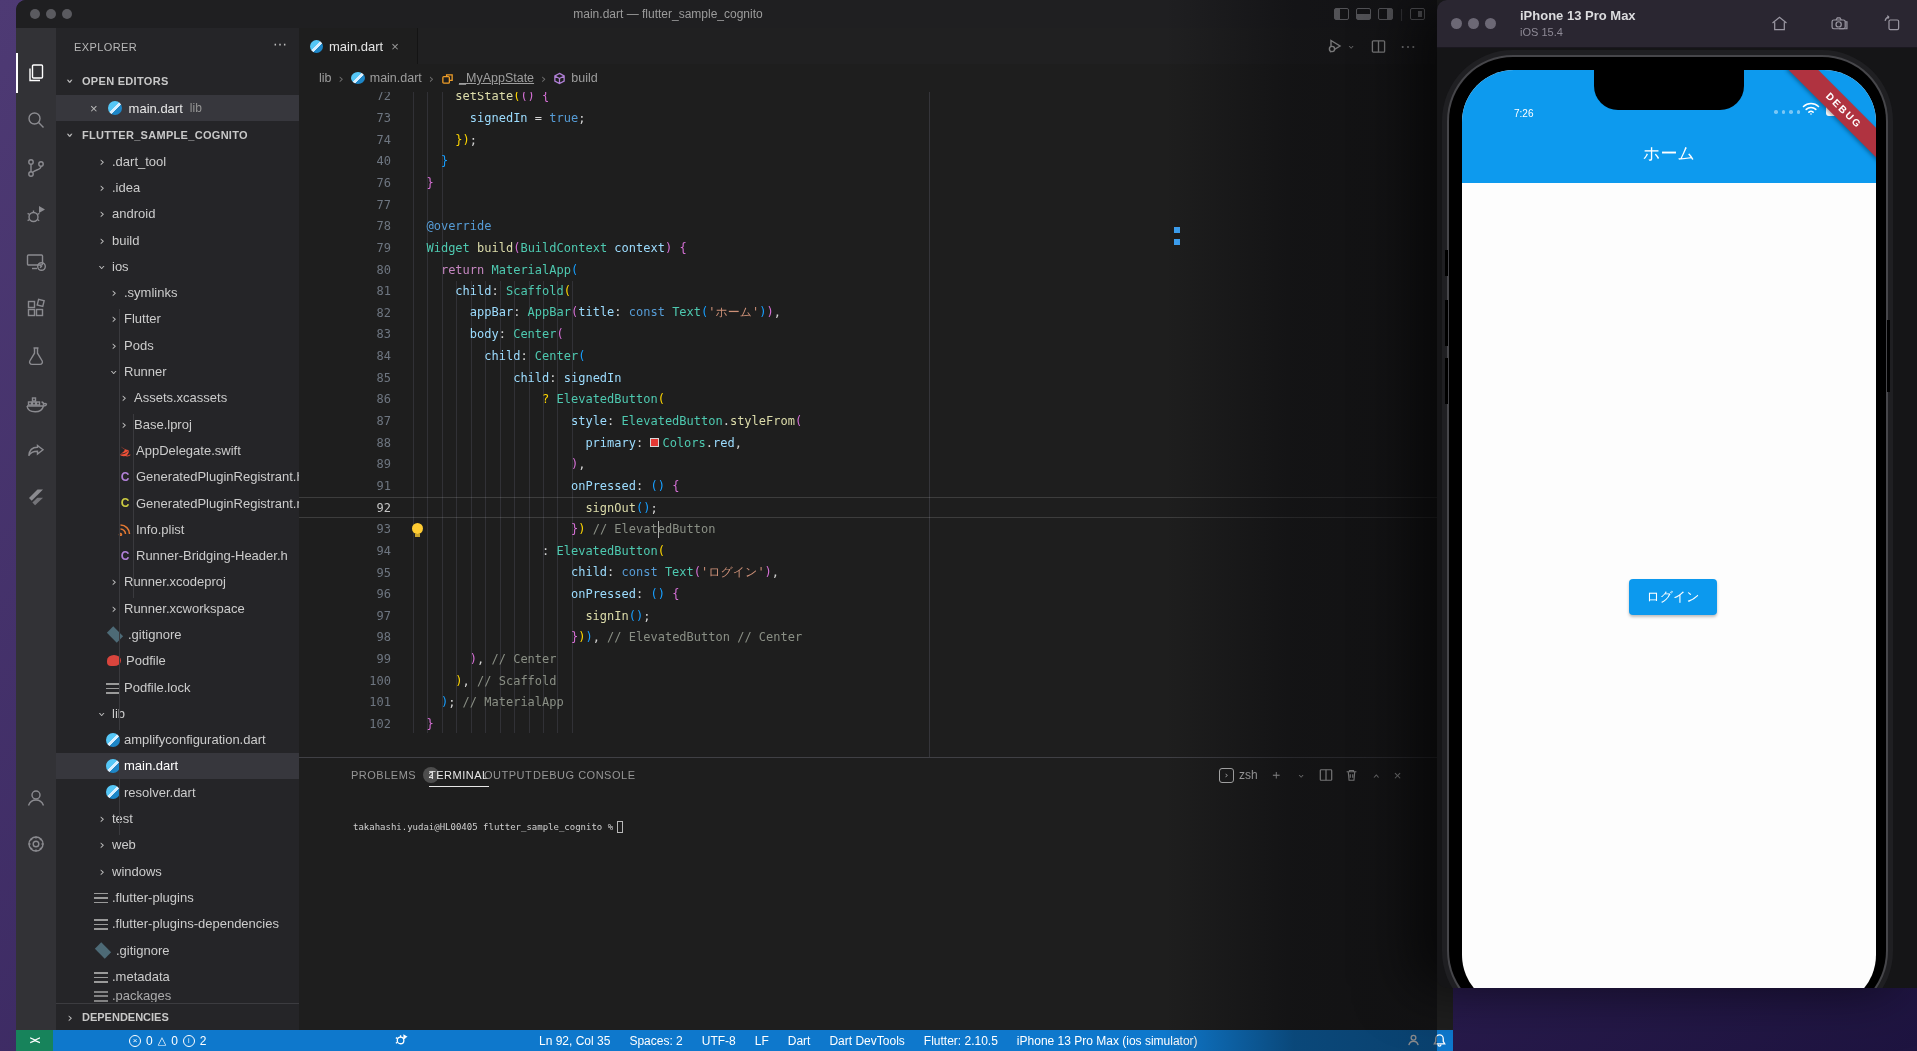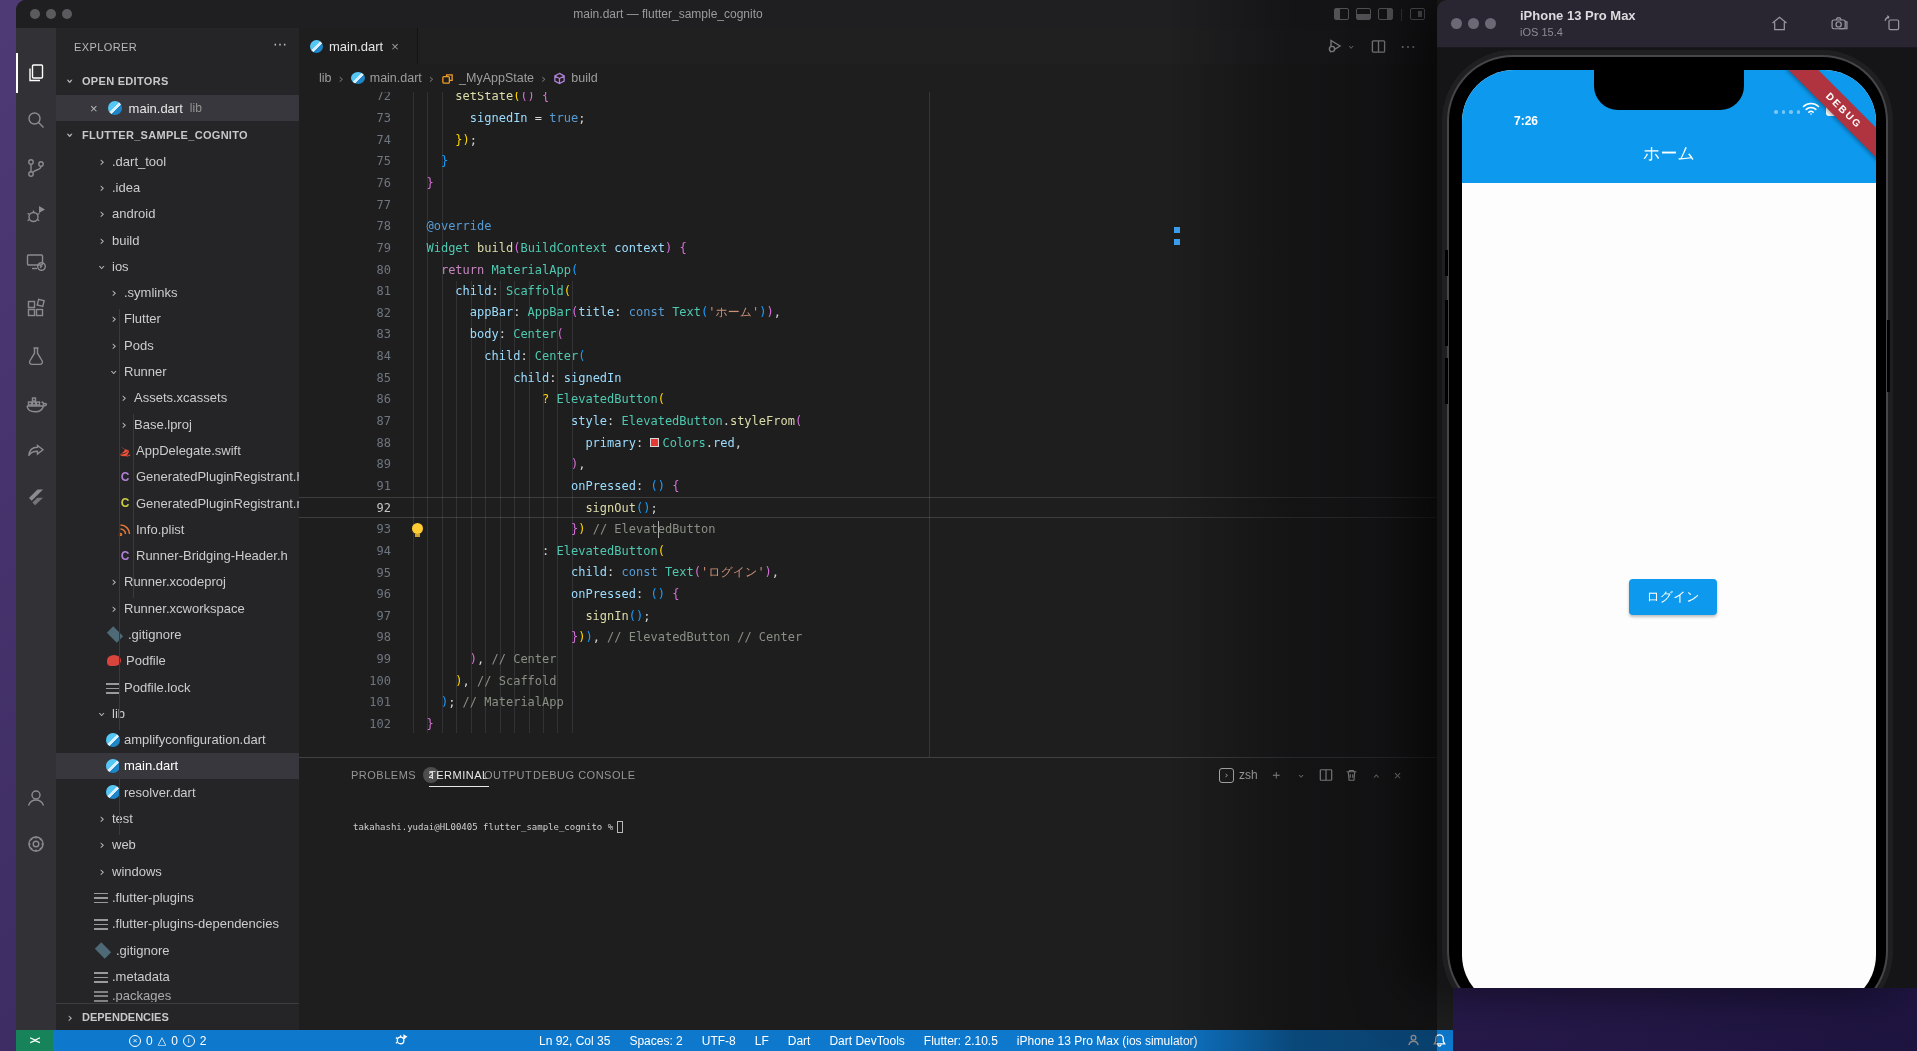--- a/index.html
+++ b/index.html
@@ -131,21 +131,21 @@
   .sim-ic { position:absolute; top:13px; color:#9a97a2; }
   .sim-ic svg { width:21px; height:21px; }
 
   #bezel { position:absolute; left:12px; top:57px; width:437px; height:958px; border-radius:64px;
     background:#000; box-shadow:0 0 0 2px #46464a, 0 0 0 7px #1f1f22; }
   .sidebtn { position:absolute; background:#000; }
   #screen { position:absolute; left:25px; top:70px; width:414px; height:937px; border-radius:52px;
     background:#FDFDFD; overflow:hidden; }
   #appbar { position:absolute; left:0; top:0; width:100%; height:113px; }
   #notch { position:absolute; left:132px; top:0; width:150px; height:40px; background:#000; border-radius:0 0 24px 24px; }
-  #simtime { position:absolute; left:52px; top:44px; font-size:12px; font-weight:bold; color:#fff; }
+  #simtime { position:absolute; left:52px; top:38px; font-size:10px; font-weight:normal; color:#fff; }
   #celldots { position:absolute; left:312px; top:40px; display:flex; gap:4px; }
   .cdot { width:3.5px; height:3.5px; border-radius:50%; background:rgba(255,255,255,.45); }
   #wifi { position:absolute; left:340px; top:32px; color:#fff; }
   #battery { position:absolute; left:364px; top:34px; width:25px; height:12px; background:#fff; border-radius:3px; }
   #battery::after { content:""; position:absolute; right:-3px; top:3.5px; width:2px; height:5px; background:rgba(255,255,255,.8); border-radius:0 1px 1px 0; }
   #ribbon { position:absolute; left:312px; top:30px; width:140px; height:21px; background:#B03340;
     transform:rotate(45deg); display:flex; align-items:center; justify-content:center;
     color:#fff; font-size:10px; font-weight:bold; letter-spacing:2px; box-shadow:0 2px 4px rgba(0,0,0,.3); }
   #apptitle { position:absolute; left:0; top:72px; width:100%; text-align:center; font-size:17px; color:#fff; }
   #loginbtn { position:absolute; left:167px; top:509px; width:88px; height:36px; background:#0C99EE;
@@ -470,21 +470,21 @@
   </div>
 
   <div id="main">
     <div id="indentA" style="left:113.5px;top:57px;width:38px;height:196px"></div>
     <div id="indentB" style="left:113.5px;top:253px;width:162px;height:452px"></div>
     <div id="ruler"></div>
     <div id="codewrap">
         <div class="cl"><span class="num">72</span><span class="ct">      <span class="c-fn">setState</span><span class="c-b1">(</span><span class="c-b2">()</span><span class="c-pun"> </span><span class="c-b2">{</span></span></div>
         <div class="cl"><span class="num">73</span><span class="ct">        <span class="c-var">signedIn</span><span class="c-pun"> = </span><span class="c-kw2">true</span><span class="c-pun">;</span></span></div>
         <div class="cl"><span class="num">74</span><span class="ct">      <span class="c-b1">})</span><span class="c-pun">;</span></span></div>
-        <div class="cl"><span class="num">75</span><span class="ct">    <span class="c-b3">}</span></span></div>
+        <div class="cl"><span class="num">40</span><span class="ct">    <span class="c-b3">}</span></span></div>
         <div class="cl"><span class="num">76</span><span class="ct">  <span class="c-b2">}</span></span></div>
         <div class="cl"><span class="num">77</span><span class="ct"></span></div>
         <div class="cl"><span class="num">78</span><span class="ct">  <span class="c-kw2">@override</span></span></div>
         <div class="cl"><span class="num">79</span><span class="ct">  <span class="c-cls">Widget</span><span class="c-pun"> </span><span class="c-fn">build</span><span class="c-b2">(</span><span class="c-cls">BuildContext</span><span class="c-pun"> </span><span class="c-var">context</span><span class="c-b2">)</span><span class="c-pun"> </span><span class="c-b2">{</span></span></div>
         <div class="cl"><span class="num">80</span><span class="ct">    <span class="c-kw">return</span><span class="c-pun"> </span><span class="c-cls">MaterialApp</span><span class="c-b3">(</span></span></div>
         <div class="cl"><span class="num">81</span><span class="ct">      <span class="c-prop">child</span><span class="c-pun">: </span><span class="c-cls">Scaffold</span><span class="c-b1">(</span></span></div>
         <div class="cl"><span class="num">82</span><span class="ct">        <span class="c-prop">appBar</span><span class="c-pun">: </span><span class="c-cls">AppBar</span><span class="c-b2">(</span><span class="c-prop">title</span><span class="c-pun">: </span><span class="c-kw2">const</span><span class="c-pun"> </span><span class="c-cls">Text</span><span class="c-b3">(</span><span class="c-str">'ホーム'</span><span class="c-b3">)</span><span class="c-b2">)</span><span class="c-pun">,</span></span></div>
         <div class="cl"><span class="num">83</span><span class="ct">        <span class="c-prop">body</span><span class="c-pun">: </span><span class="c-cls">Center</span><span class="c-b2">(</span></span></div>
         <div class="cl"><span class="num">84</span><span class="ct">          <span class="c-prop">child</span><span class="c-pun">: </span><span class="c-cls">Center</span><span class="c-b3">(</span></span></div>
         <div class="cl"><span class="num">85</span><span class="ct">              <span class="c-prop">child</span><span class="c-pun">: </span><span class="c-var">signedIn</span></span></div>
@@ -538,21 +538,21 @@
     <div id="breadcrumbs">
         <span style="display: inline-flex; align-items: center; gap: 5px;">
           <span>lib</span>
         </span>
         <span class="bc-sep">›</span>
         <span style="display: inline-flex; align-items: center; gap: 5px;">
           <span class="fic ic-dart" style="width:12px;height:12px"></span>
           <span>main.dart</span>
         </span>
         <span class="bc-sep">›</span>
-        <span style="display: inline-flex; align-items: center; gap: 5px;">
+        <span style="display: inline-flex; align-items: center; gap: 5px; text-decoration: underline;">
           <svg class="bc-ic" viewBox="0 0 14 14" style="fill:none;stroke:#EE9D28;stroke-width:1.4">
             <rect x="2" y="5" width="7" height="7" rx="1"></rect>
             <path d="M6 5V3h6v6h-3"></path>
           </svg>
           <span>_MyAppState</span>
         </span>
         <span class="bc-sep">›</span>
         <span style="display: inline-flex; align-items: center; gap: 5px;">
           <svg class="bc-ic" viewBox="0 0 14 14" style="fill:none;stroke:#B180D7;stroke-width:1.4">
             <path d="M7 1.5l5 2.8v5.4l-5 2.8-5-2.8V4.3zM7 7l5-2.7M7 7L2 4.3M7 7v5.5"></path>

